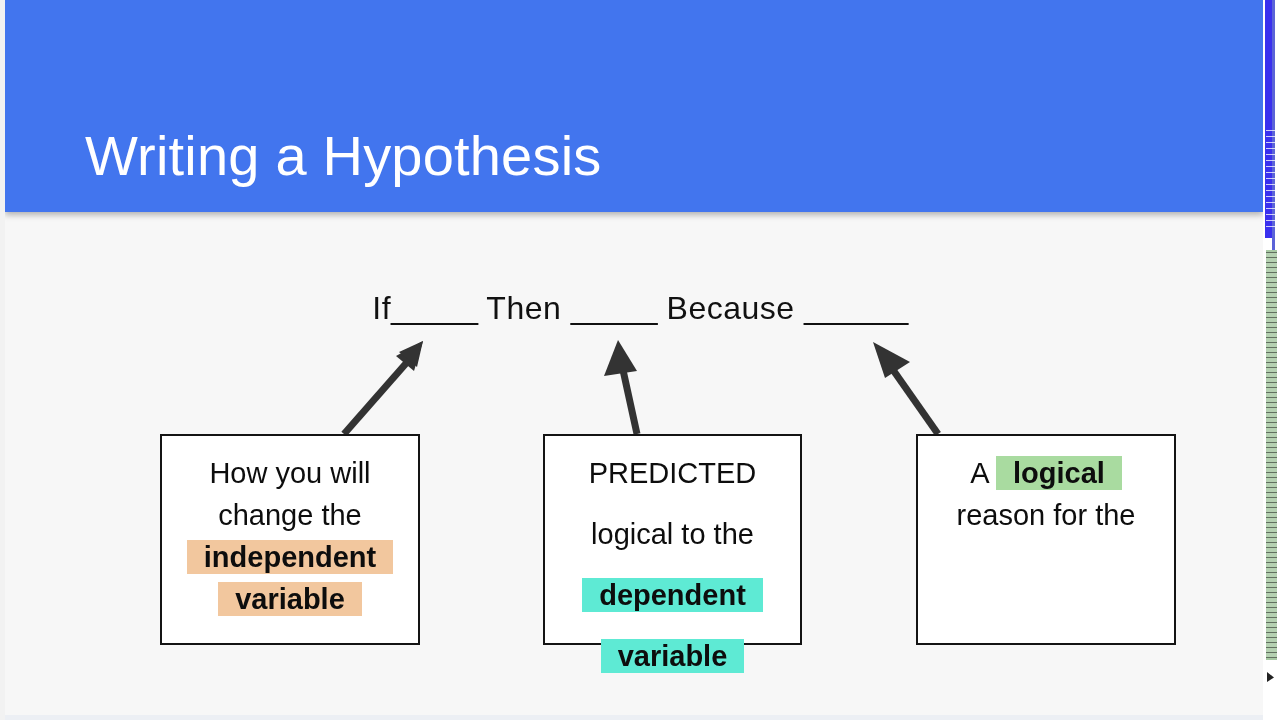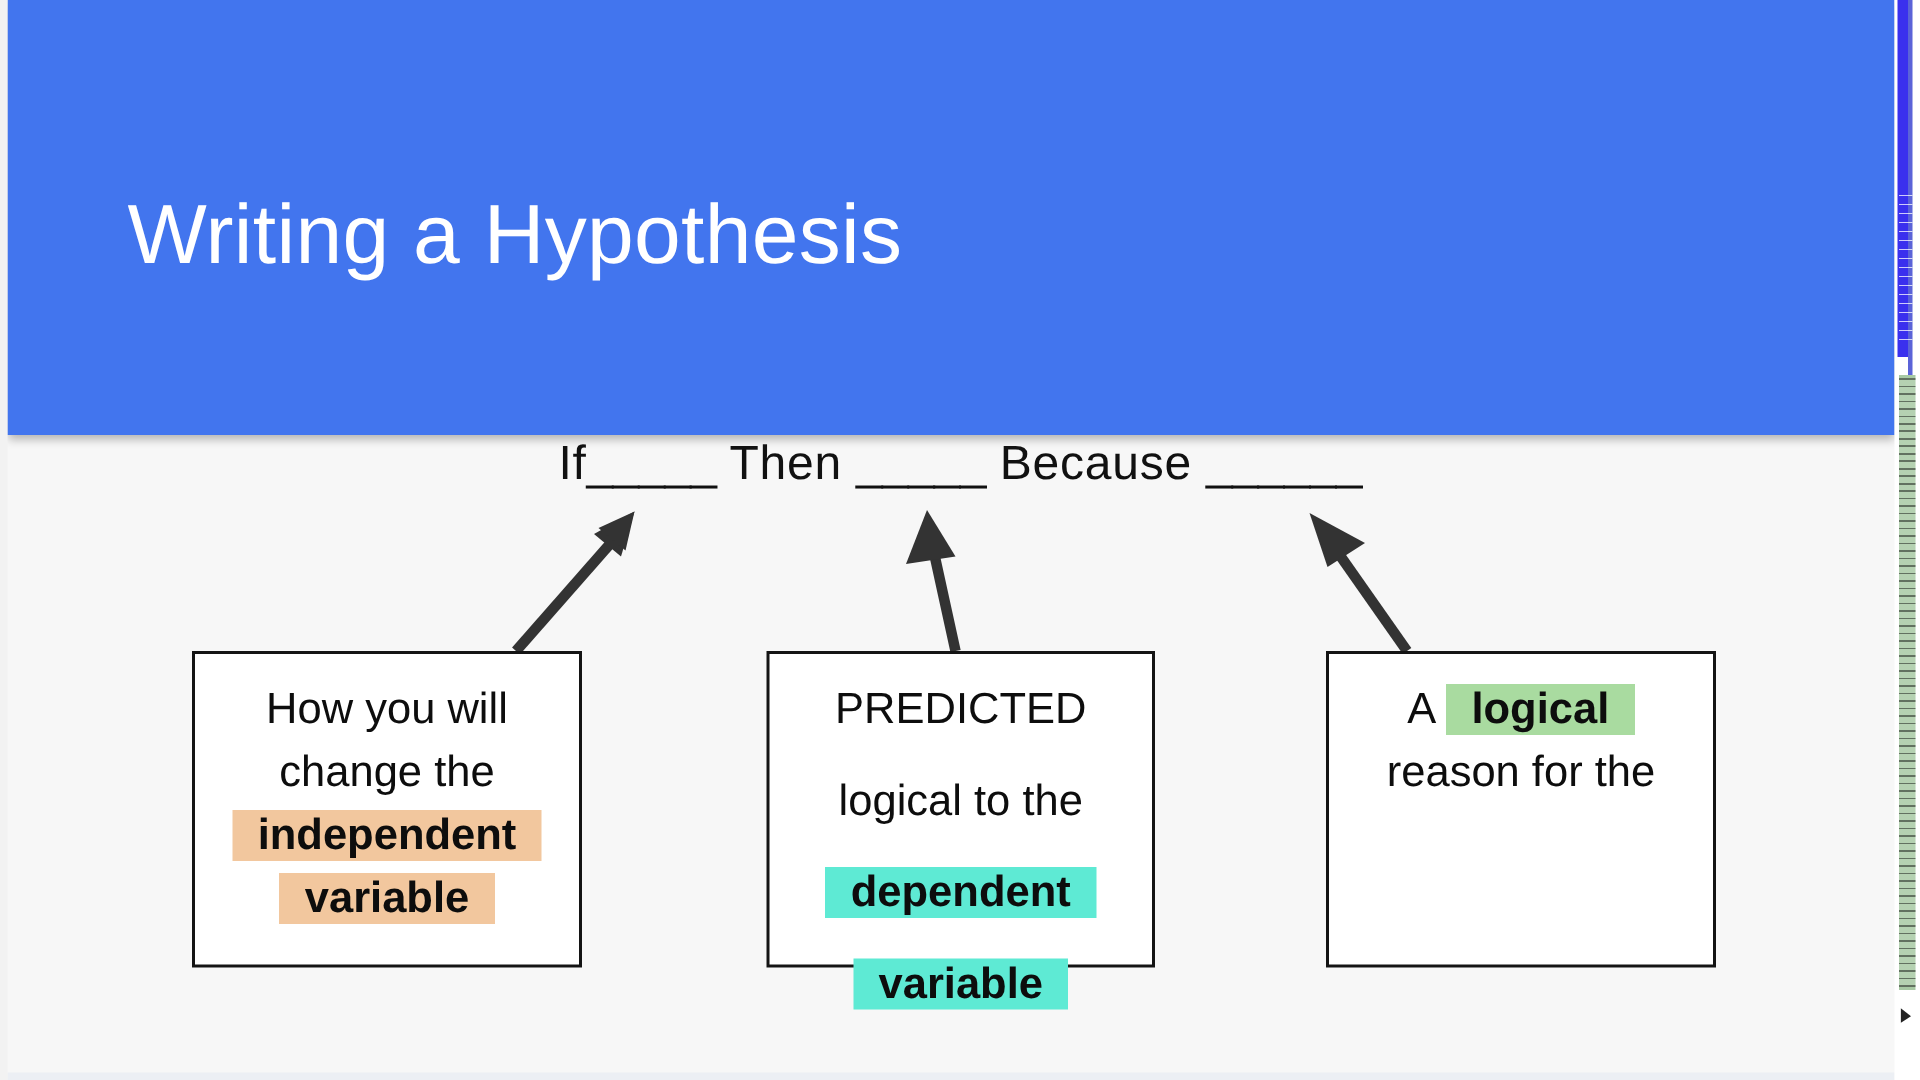--- a/index.html
+++ b/index.html
@@ -31,21 +31,21 @@
     background: #f2f2f2;
     z-index: 6;
   }
 
   
   .title-banner {
     position: absolute;
     left: 5px;
     top: 0;
     width: 1258px;
-    height: 290px;
+    height: 212px;
     background: #4275ee;
     box-shadow: 0 3px 6px rgba(0,0,0,0.28);
     z-index: 4;
   }
 
   .slide-title {
     position: absolute;
     left: 80px;
     top: 128px;
     font-size: 56px;
@@ -114,20 +114,21 @@
     display: flex;
     flex-direction: column;
     align-items: center;
     justify-content: flex-start;
     padding-top: 16px;
     text-align: center;
     font-size: 29px;
     line-height: 1.45;
     color: #0d0d0d;
     z-index: 5;
+    margin-left: 32px;
   }
 
   #box-independent { left: 128px;  top: 434px; width: 260px; height: 211px; }
   #box-dependent   { left: 511px;  top: 434px; width: 259px; height: 211px; gap: 19px; }
   #box-reason      { left: 884px;  top: 434px; width: 260px; height: 211px; }
 
   .desc-line { display: block; }
 
   .hl {
     font-weight: bold;

